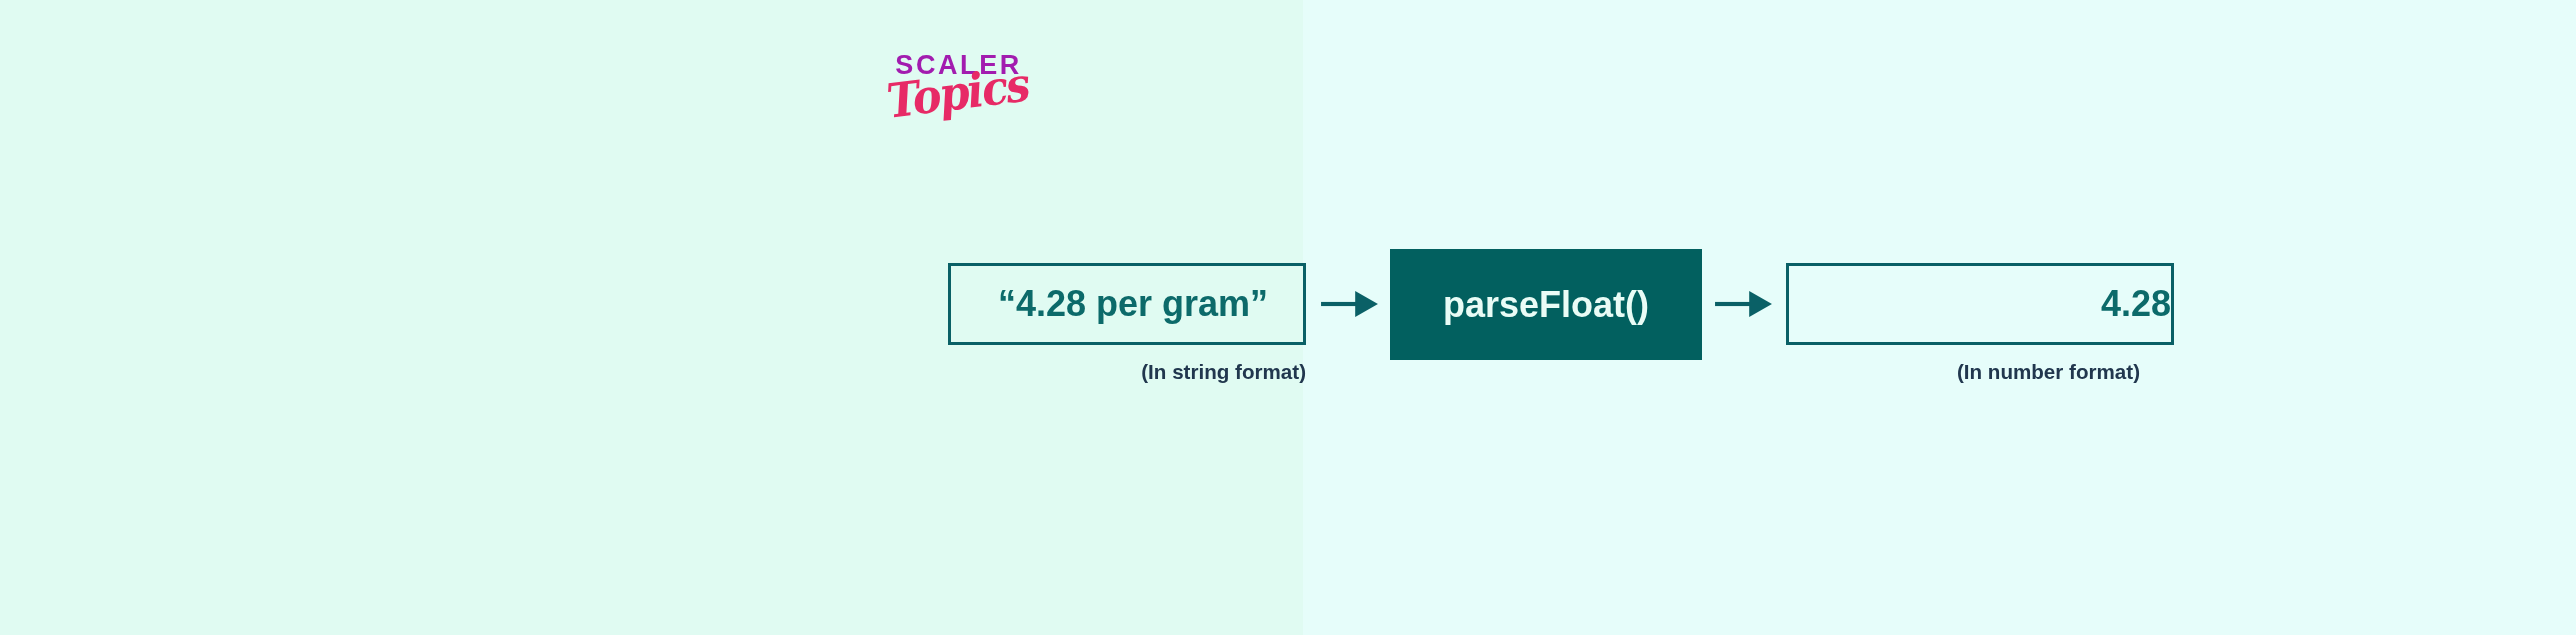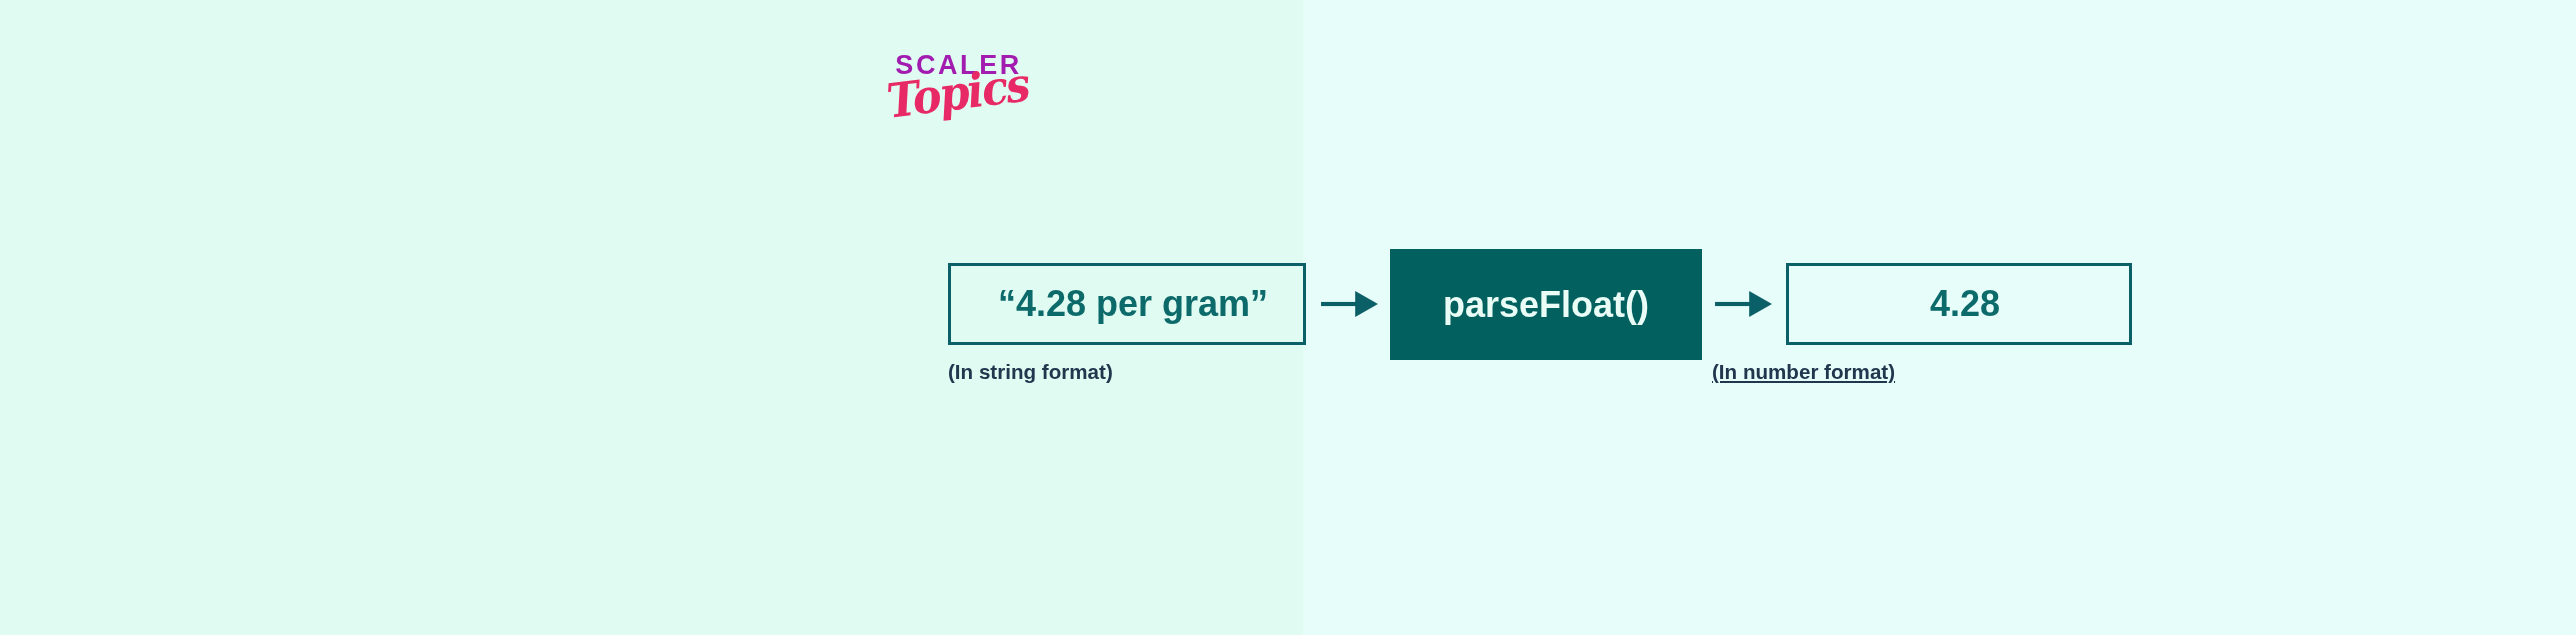--- a/index.html
+++ b/index.html
@@ -70,33 +70,33 @@
   .fn-box {
     left: 1390px; top: 249px;
     width: 312px; height: 111px;
     background: #02605f;
     color: #e9fcf6;
     font-size: 36px;
     font-weight: bold;
   }
   .output-box {
     left: 1786px; top: 263px;
-    width: 346px; height: 82px;
+    width: 388px; height: 82px; justify-content: flex-end;
   }
   .caption {
     position: absolute;
     top: 360px;
     font-size: 20.6px;
     font-weight: bold;
     color: #21374e;
-    text-align: left;
+    text-align: right;
     line-height: 24px;
   }
   .caption-input { left: 948px; width: 358px; }
-  .caption-output { left: 1712px; width: 358px; text-decoration: underline; }
+  .caption-output { left: 1782px; width: 358px; }
   
   .arrow {
     position: absolute;
     top: 289px;
     width: 57px;
     height: 30px;
   }
   .arrow-1 { left: 1321px; }
   .arrow-2 { left: 1715px; }
 </style>

